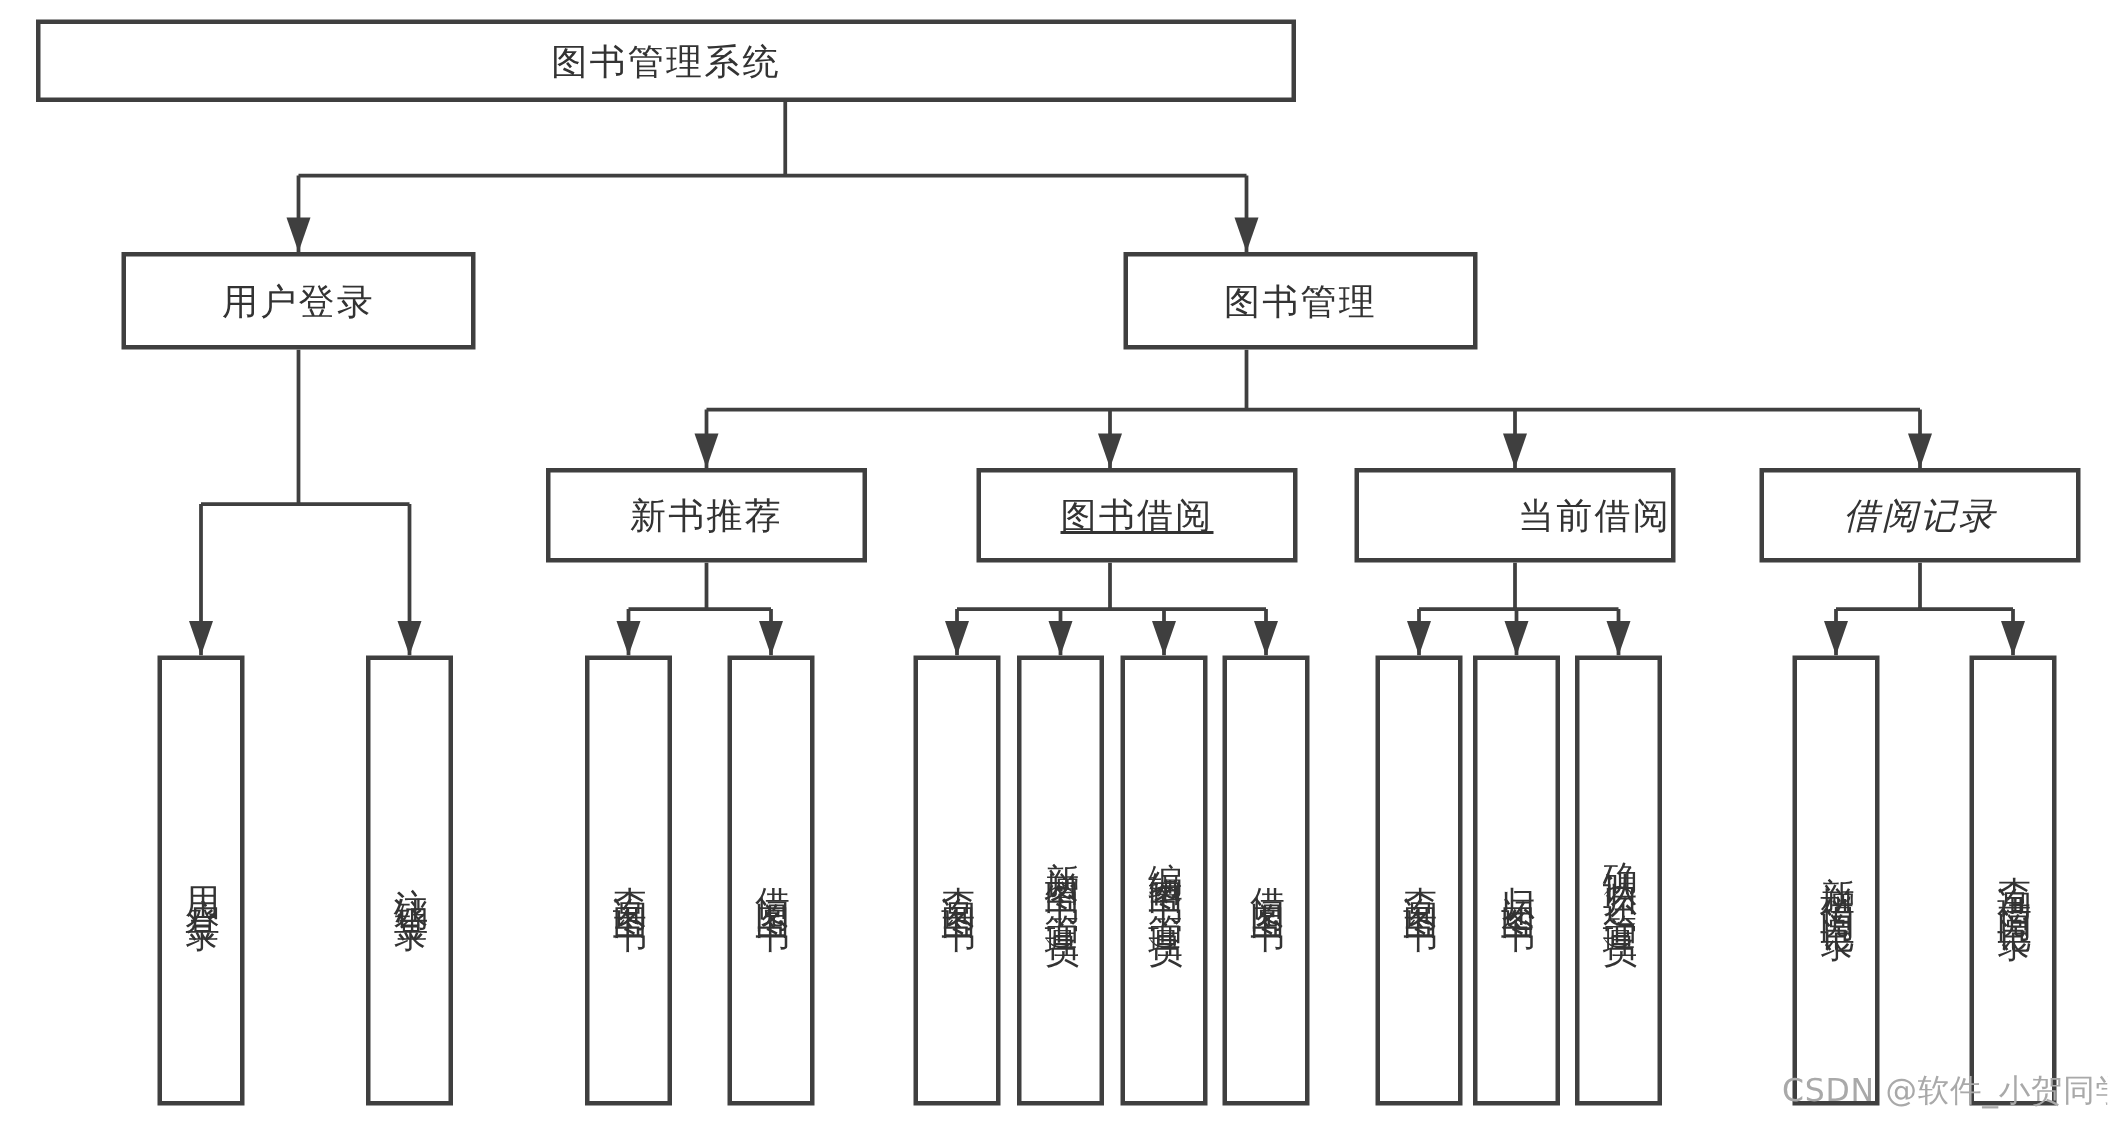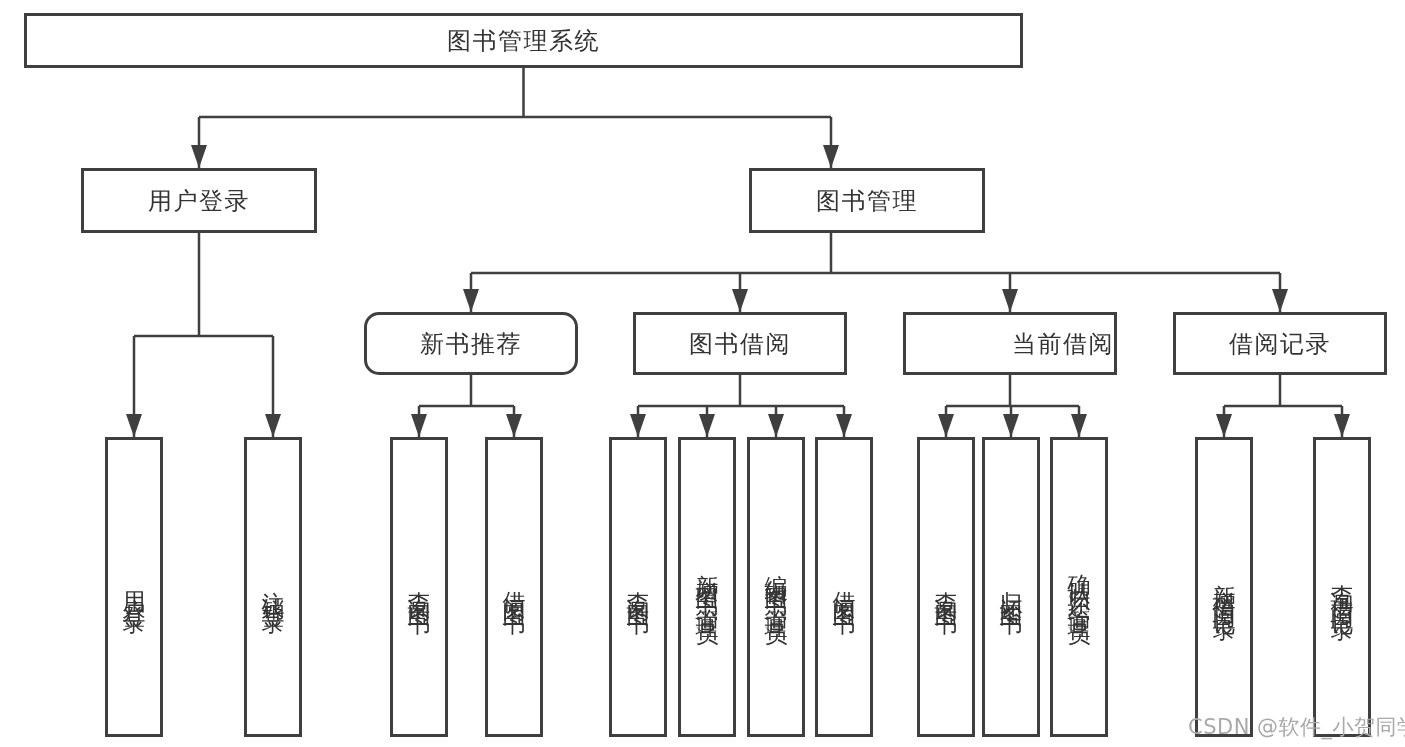--- a/index.html
+++ b/index.html
@@ -38,30 +38,30 @@
     white-space: nowrap;
   }
   .v-label {
     writing-mode: vertical-rl;
     text-orientation: mixed;
     font-size: 23px;
     letter-spacing: 7px;
     white-space: nowrap;
   }
   
-  .root-box   { left: 24px;  top: 13px;  width: 999px; height: 55px; }
+  .root-box   { left: 24px;  top: 13px;  width: 840px; height: 55px; }
   
   .l2-a { left: 81px;  top: 168px; width: 236px; height: 65px; }
   .l2-b { left: 713px; top: 168px; width: 236px; height: 65px; margin-left: 36px; }
   
   .l3 { top: 312px; width: 214px; height: 63px; }
-  .l3-1 { left: 364px; border-radius: 15px; }
-  .l3-2 { left: 633px; }
+  .l3-1 { left: 364px; }
+  .l3-2 { left: 651px; text-decoration: underline; }
   .l3-3 { left: 903px; justify-content: flex-end; }
-  .l3-4 { left: 1173px; }
+  .l3-4 { left: 1173px; font-style: italic; }
   
   .leaf { top: 437px; width: 58px; height: 300px; }
   .leaf-1  { left: 105px; }
   .leaf-2  { left: 244px; }
   .leaf-3  { left: 390px; }
   .leaf-4  { left: 485px; }
   .leaf-5  { left: 609px; }
   .leaf-6  { left: 678px; }
   .leaf-7  { left: 747px; }
   .leaf-8  { left: 815px; }

